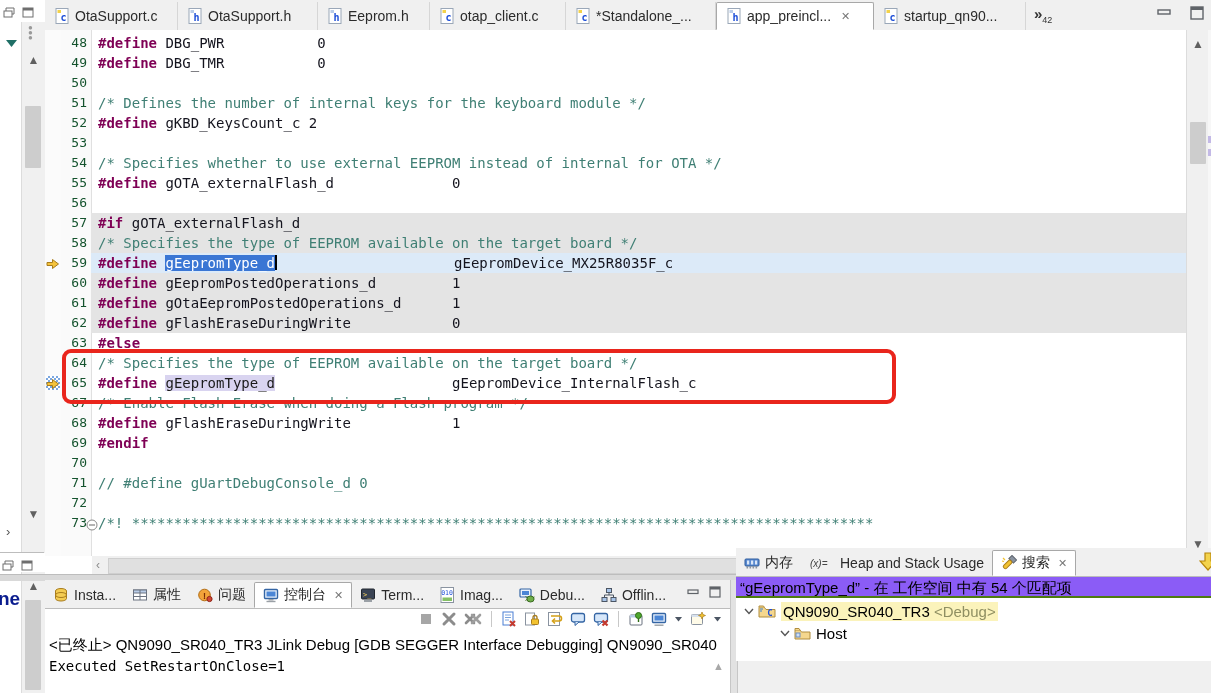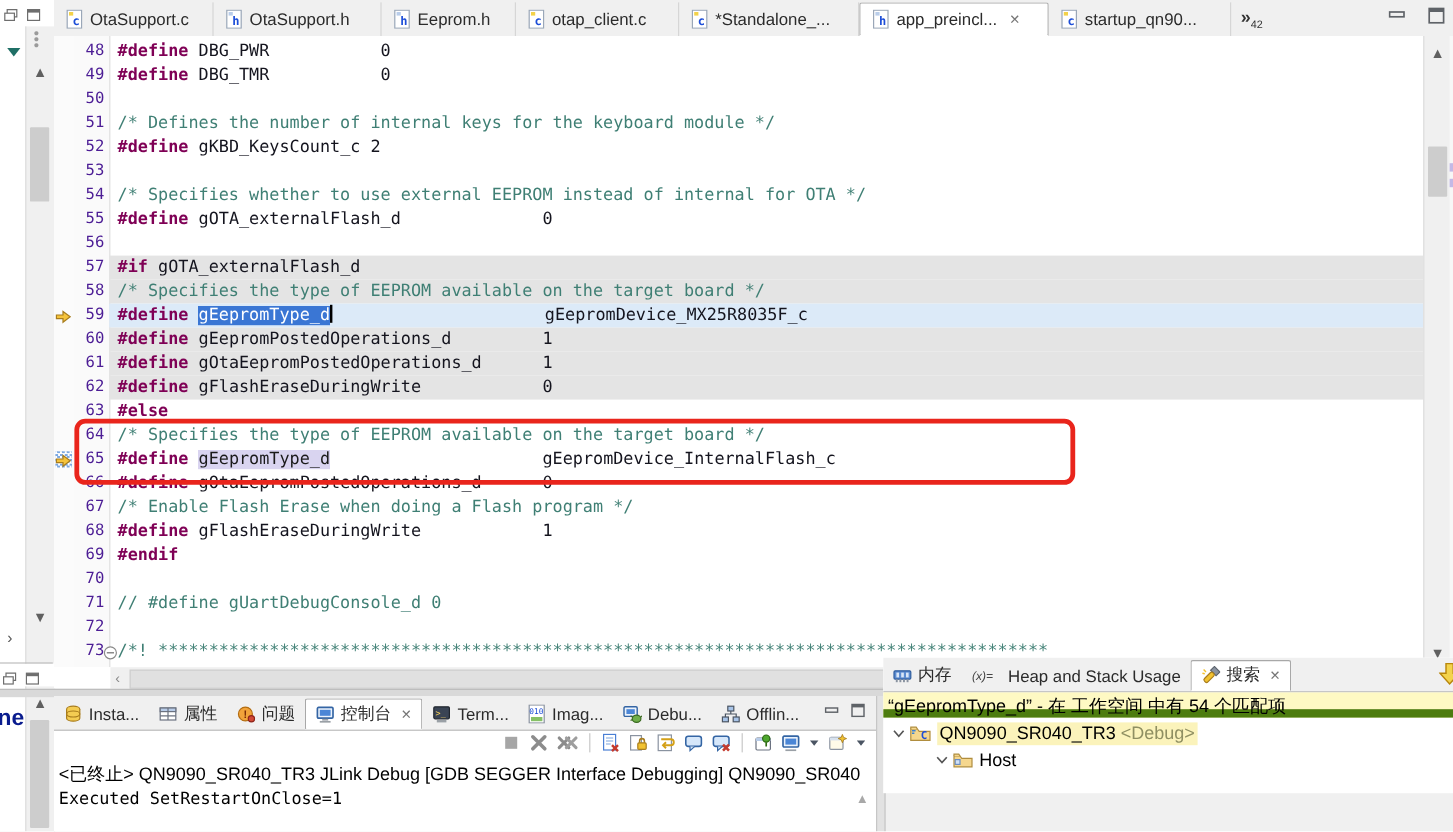--- a/index.html
+++ b/index.html
@@ -24,21 +24,21 @@
   #more-tabs sub{font-size:9px;font-weight:normal;}
   #win-btns{position:absolute;right:6px;top:6px;display:flex;gap:18px;}
   
   #editor{left:45px;top:30px;width:1166px;height:544px;background:#fff;}
   #code-viewport{position:absolute;left:0;top:0;width:1141px;height:526px;overflow:hidden;background:#fff;}
   #marker-col{position:absolute;left:0;top:0;width:16px;height:526px;background:#fbfbfb;}
   #num-col{position:absolute;left:16px;top:0;width:30px;height:526px;background:#fafafa;border-right:1px solid #e0e0e0;}
   #code-rows{position:absolute;left:0;top:3px;width:100%;}
   .crow{display:flex;height:20px;line-height:20px;}
   .cmark{width:16px;flex:none;position:relative;}
-  .cnum{width:26px;flex:none;text-align:right;color:#4c1d95;font-family:"DejaVu Sans Mono",monospace;font-size:13px;padding-right:4px;position:relative;}
+  .cnum{width:26px;flex:none;text-align:right;color:#14532d;font-family:"DejaVu Sans Mono",monospace;font-size:13px;padding-right:4px;position:relative;}
   .ccode{flex:1;font-family:"DejaVu Sans Mono",monospace;font-size:14px;white-space:pre;padding-left:7px;}
   .bg-gray .ccode{background:var(--block_bg);}
   .bg-blue .ccode{background:var(--current_line_bg);}
   .tk-d{color:var(--directive);font-weight:bold;}
   .tk-c{color:#14141e;}
   .tk-m{color:var(--comment);}
   .tk-s{color:#fff;background:var(--selection_bg);}
   .tk-o{background:var(--occurrence_bg);}
   .caret{display:inline-block;width:2px;height:15px;background:#000;vertical-align:-2px;}
   .mk{position:absolute;left:1px;top:3px;width:14px;height:14px;}
@@ -57,21 +57,21 @@
   .ptab{height:26px;display:flex;align-items:center;gap:5px;padding:0 8px;white-space:nowrap;color:#2b2b2b;font-size:14px;box-sizing:border-box;cursor:default;}
   .ptab.active{background:#fff;border:1px solid #a8a8a8;border-bottom:1px solid #fff;border-radius:2px 2px 0 0;text-align:right;}
   #bottom-left{left:45px;top:580px;width:685px;height:113px;background:#fff;}
   #bl-toolbar{position:absolute;right:8px;top:31px;display:flex;align-items:center;gap:7px;}
   #bl-toolbar .sep{width:1px;height:16px;background:#c8c8c8;margin:0 2px;}
   #console-title{position:absolute;left:4px;top:56px;width:678px;height:20px;font-size:15px;color:#000;white-space:nowrap;overflow:hidden;}
   #console-output{position:absolute;left:4px;top:78px;width:660px;font-family:"DejaVu Sans Mono",monospace;font-size:14px;color:#000;white-space:pre;}
   #console-up{position:absolute;right:6px;top:80px;color:#a8a8a8;font-size:11px;}
   #vsash{left:730px;top:580px;width:6px;height:113px;background:#e2e2e2;border-left:1px solid #c6c6c6;border-right:1px solid #c6c6c6;}
   #bottom-right{left:736px;top:548px;width:475px;height:113px;background:#fff;overflow:hidden;}
-  #search-summary{position:absolute;left:0;top:29px;width:475px;height:21px;background:#fef9c3;border-bottom:7px solid #4d7c0f;
+  #search-summary{position:absolute;left:0;top:29px;width:475px;height:21px;background:#8b5cf6;border-bottom:2px solid #4d7c0f;
                   font-size:15px;color:#000;padding:2px 0 0 4px;box-sizing:border-box;white-space:nowrap;}
   #br-tree{position:absolute;left:0;top:52px;width:475px;}
   .trow{display:flex;align-items:center;height:22px;font-size:15px;white-space:nowrap;}
   .trow .lbl{color:#000;}
   .trow .deco{color:#8f8f62;}
   .trow .hl{background:var(--search_highlight_bg);padding:1px 2px;}
   #next-arrow{position:absolute;right:-6px;top:4px;}
 </style>
 </head>
 <body>
@@ -292,25 +292,20 @@
             <span class="ccode"><span class="tk-m">/* Specifies the type of EEPROM available on the target board */</span></span>
           </div>
           <div class="crow">
             <span class="cmark">
               <span class="mk mk-sel"><svg width="14" height="14">
                   <path d="M1 5.5 L6.5 5.5 L6.5 2.5 L12.5 7 L6.5 11.5 L6.5 8.5 L1 8.5 Z" fill="#f5c33b" stroke="#a87d1e"></path>
                 </svg></span>
             </span>
             <span class="cnum">65</span>
             <span class="ccode"><span class="tk-d">#define</span><span class="tk-c"> </span><span class="tk-o">gEepromType_d</span><span class="tk-c">                     gEepromDevice_InternalFlash_c</span></span>
-          </div>
-          <div class="crow">
-            <span class="cmark"></span>
-            <span class="cnum">66</span>
-            <span class="ccode"><span class="tk-d">#define</span><span class="tk-c"> gOtaEepromPostedOperations_d      0</span></span>
           </div>
           <div class="crow">
             <span class="cmark"></span>
             <span class="cnum">67</span>
             <span class="ccode"><span class="tk-m">/* Enable Flash Erase when doing a Flash program */</span></span>
           </div>
           <div class="crow">
             <span class="cmark"></span>
             <span class="cnum">68</span>
             <span class="ccode"><span class="tk-d">#define</span><span class="tk-c"> gFlashEraseDuringWrite            1</span></span>

